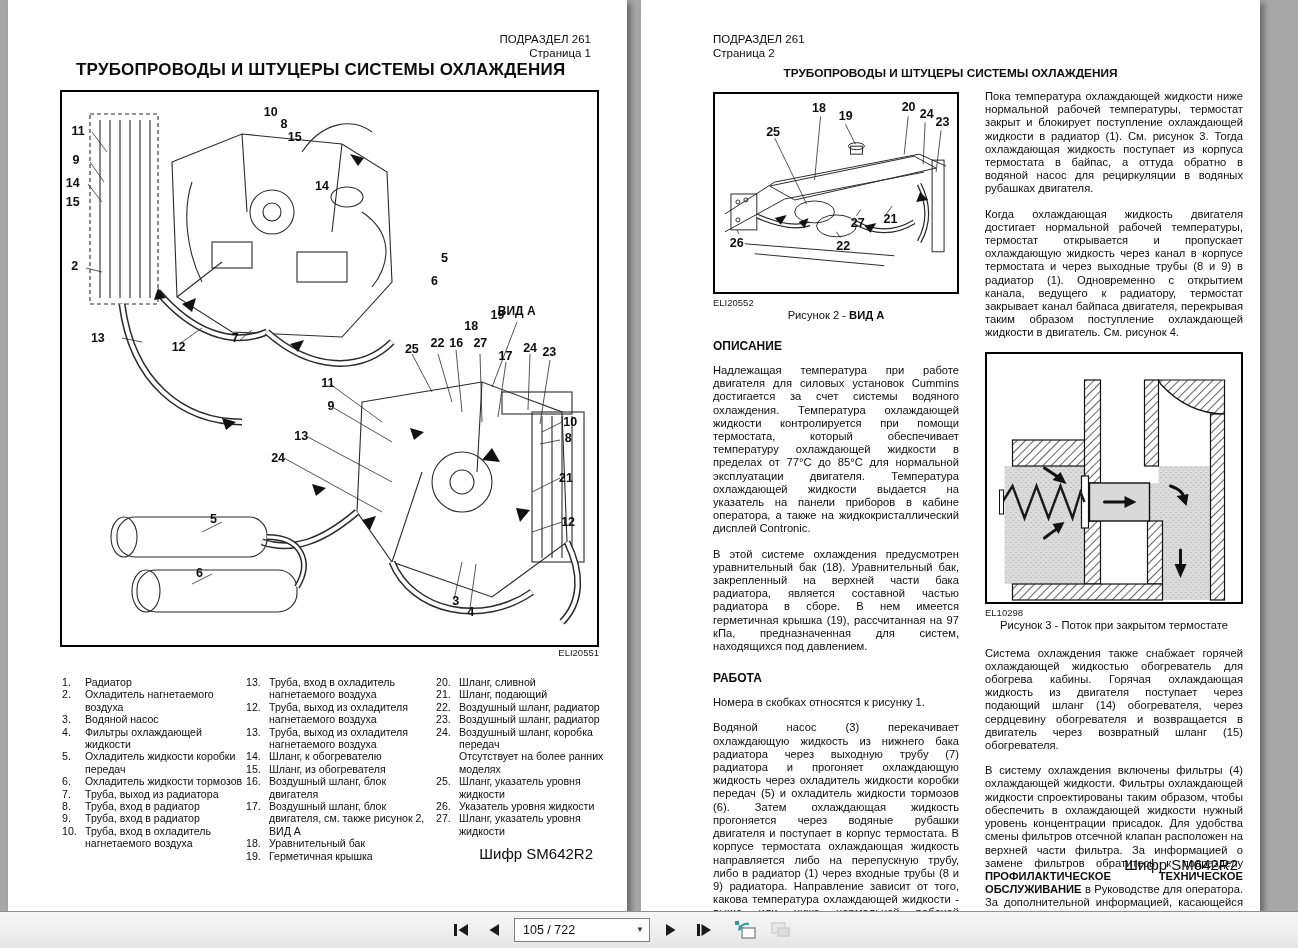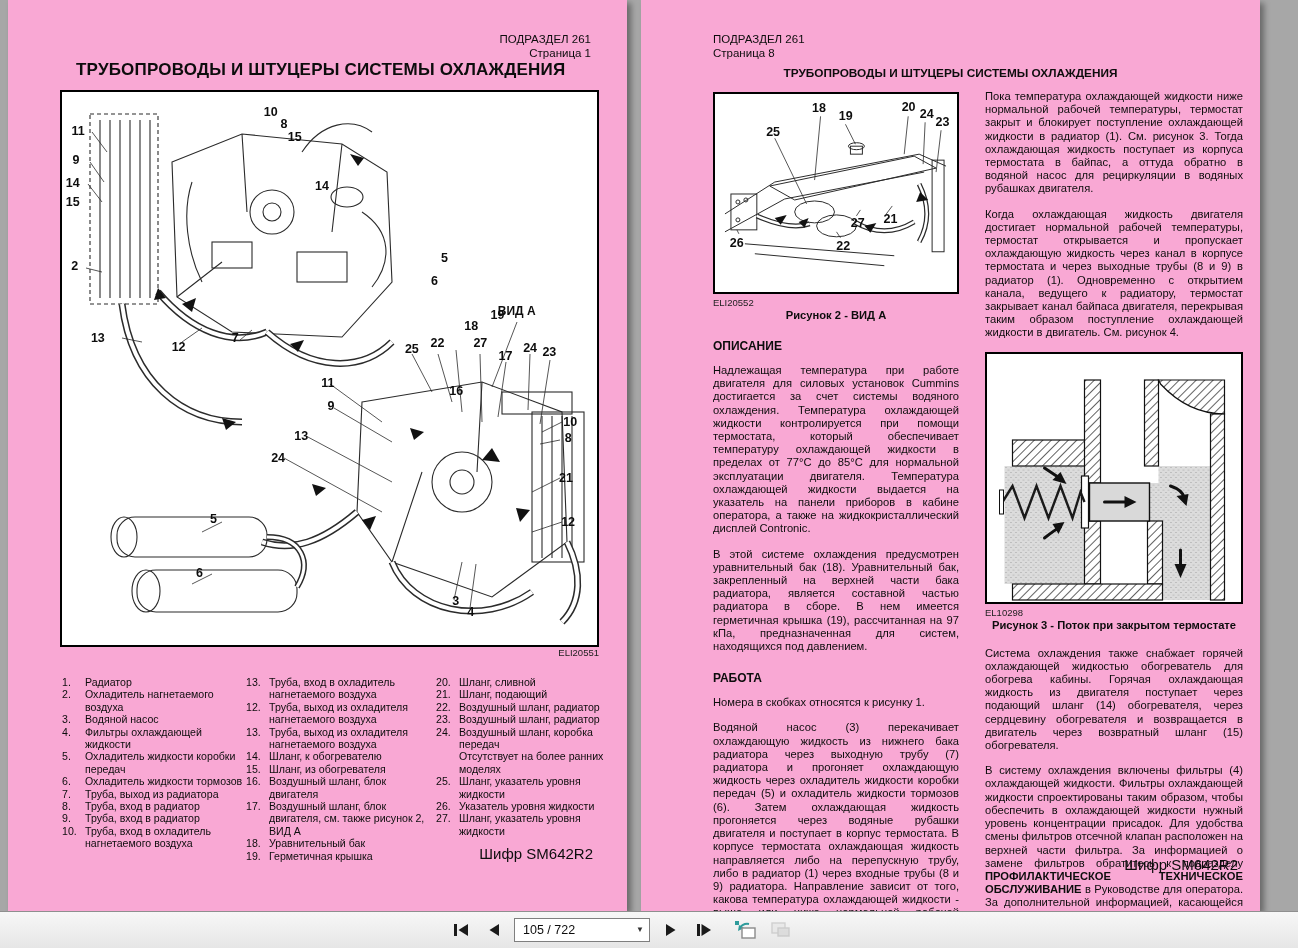--- a/index.html
+++ b/index.html
@@ -2,21 +2,21 @@
 <html><head>
 <meta charset="utf-8">
 <style>
   html,body{margin:0;padding:0;}
   body{
     width:1298px;height:948px;position:relative;overflow:hidden;
     background:#a7a7a7;
     font-family:"Liberation Sans", sans-serif;
     color:#0d0d0d;
   }
-  .page{position:absolute;top:0;width:619px;height:911px;background:#f9a8d4;
+  .page{position:absolute;top:0;width:619px;height:911px;background:#ffffff;
         box-shadow:4px 3px 6px rgba(0,0,0,.38);}
   #page1{left:8px;}
   #page2{left:641px;}
 
   .pg-header{position:absolute;top:33px;font-size:11.5px;line-height:13.5px;}
   #page1 .pg-header{right:36px;text-align:right;}
   #page2 .pg-header{left:72px;text-align:left;}
 
   .pg-title{position:absolute;font-weight:bold;white-space:nowrap;}
   #page1 .pg-title{left:68px;top:60px;font-size:17px;letter-spacing:.2px;}
@@ -44,21 +44,21 @@
   #page1 .pg-footer{top:845px;right:34px;}
   #page2 .pg-footer{top:856px;right:22px;}
 
   .colL{position:absolute;left:72px;top:92px;width:246px;}
   .colR{position:absolute;left:344px;top:90px;width:258px;}
   .colL p,.colR p{font-size:11.2px;line-height:13.2px;text-align:justify;margin:0 0 12px 0;}
   .colL h2{font-size:12px;font-weight:bold;margin:18px 0 11px 0;}
   #fig2{height:198px;}
   #fig3{height:248px;margin-top:2px;}
   .fig-code{text-align:left;font-size:9.5px;margin:3px 2px 1px 0;color:#222;}
-  .fig-caption{text-align:center;font-size:11.2px;margin:1px 0 0 0;font-weight:bold;}
+  .fig-caption{text-align:center;font-size:11.2px;margin:1px 0 0 0;}
   .cap-space{height:16px;}
 
   svg.sketch{position:absolute;left:0;top:0;width:100%;height:100%;}
 
   
   .toolbar{position:absolute;left:0;top:911px;width:1298px;height:37px;
            background:linear-gradient(#f7f7f7,#e6e6e6);border-top:1px solid #8f8f8f;box-sizing:border-box;}
   .tb-controls{position:absolute;left:448px;top:5px;display:flex;align-items:center;gap:7px;}
   .tb-btn{width:26px;height:26px;display:flex;align-items:center;justify-content:center;
           background:transparent;border:none;padding:0;cursor:pointer;}
@@ -167,21 +167,21 @@
       <span class="fig-callout" style="left: 6.7%; top: 44.5%;">13</span>
       <span class="fig-callout" style="left: 21.8%; top: 46.1%;">12</span>
       <span class="fig-callout" style="left: 32.4%; top: 44.5%;">7</span>
       <span class="fig-callout" style="left: 71.5%; top: 30%;">5</span>
       <span class="fig-callout" style="left: 69.6%; top: 34.2%;">6</span>
       <span class="fig-callout view-label" style="left: 85%; top: 39.6%;">ВИД А</span>
       <span class="fig-callout" style="left: 81.4%; top: 40.3%;">19</span>
       <span class="fig-callout" style="left: 76.5%; top: 42.3%;">18</span>
       <span class="fig-callout" style="left: 65.4%; top: 46.5%;">25</span>
       <span class="fig-callout" style="left: 70.2%; top: 45.4%;">22</span>
-      <span class="fig-callout" style="left: 73.7%; top: 45.4%; margin-top: 48px;">16</span>
+      <span class="fig-callout" style="left: 73.7%; top: 45.4%;">16</span>
       <span class="fig-callout" style="left: 78.2%; top: 45.4%;">27</span>
       <span class="fig-callout" style="left: 82.9%; top: 47.7%;">17</span>
       <span class="fig-callout" style="left: 87.5%; top: 46.3%;">24</span>
       <span class="fig-callout" style="left: 91.1%; top: 47%;">23</span>
       <span class="fig-callout" style="left: 49.7%; top: 52.6%;">11</span>
       <span class="fig-callout" style="left: 50.3%; top: 56.8%;">9</span>
       <span class="fig-callout" style="left: 44.7%; top: 62.2%;">13</span>
       <span class="fig-callout" style="left: 40.4%; top: 66.2%;">24</span>
       <span class="fig-callout" style="left: 95%; top: 59.7%;">10</span>
       <span class="fig-callout" style="left: 94.6%; top: 62.6%;">8</span>
@@ -310,21 +310,21 @@
         <span class="pl-text">Шланг, указатель уровня жидкости</span>
       </div>
     </div>
 
   <div class="pg-footer">Шифр SM642R2</div>
 </div>
 
 <div class="page" id="page2">
   <div class="pg-header">
     <div>ПОДРАЗДЕЛ 261</div>
-    <div>Страница 8</div>
+    <div>Страница 2</div>
   </div>
   <div class="pg-title">ТРУБОПРОВОДЫ И ШТУЦЕРЫ СИСТЕМЫ ОХЛАЖДЕНИЯ</div>
 
   <div class="colL">
     <div class="fig-box" id="fig2">
       <svg class="sketch" viewBox="0 0 243 198">
         <g stroke="#2b2b2b" stroke-width="1" fill="none">
           <path d="M10,120 L60,88 L205,60 L232,72"></path>
           <path d="M10,138 L70,105 L210,78"></path>
           <polygon points="55,92 200,62 222,74 80,106"></polygon>

